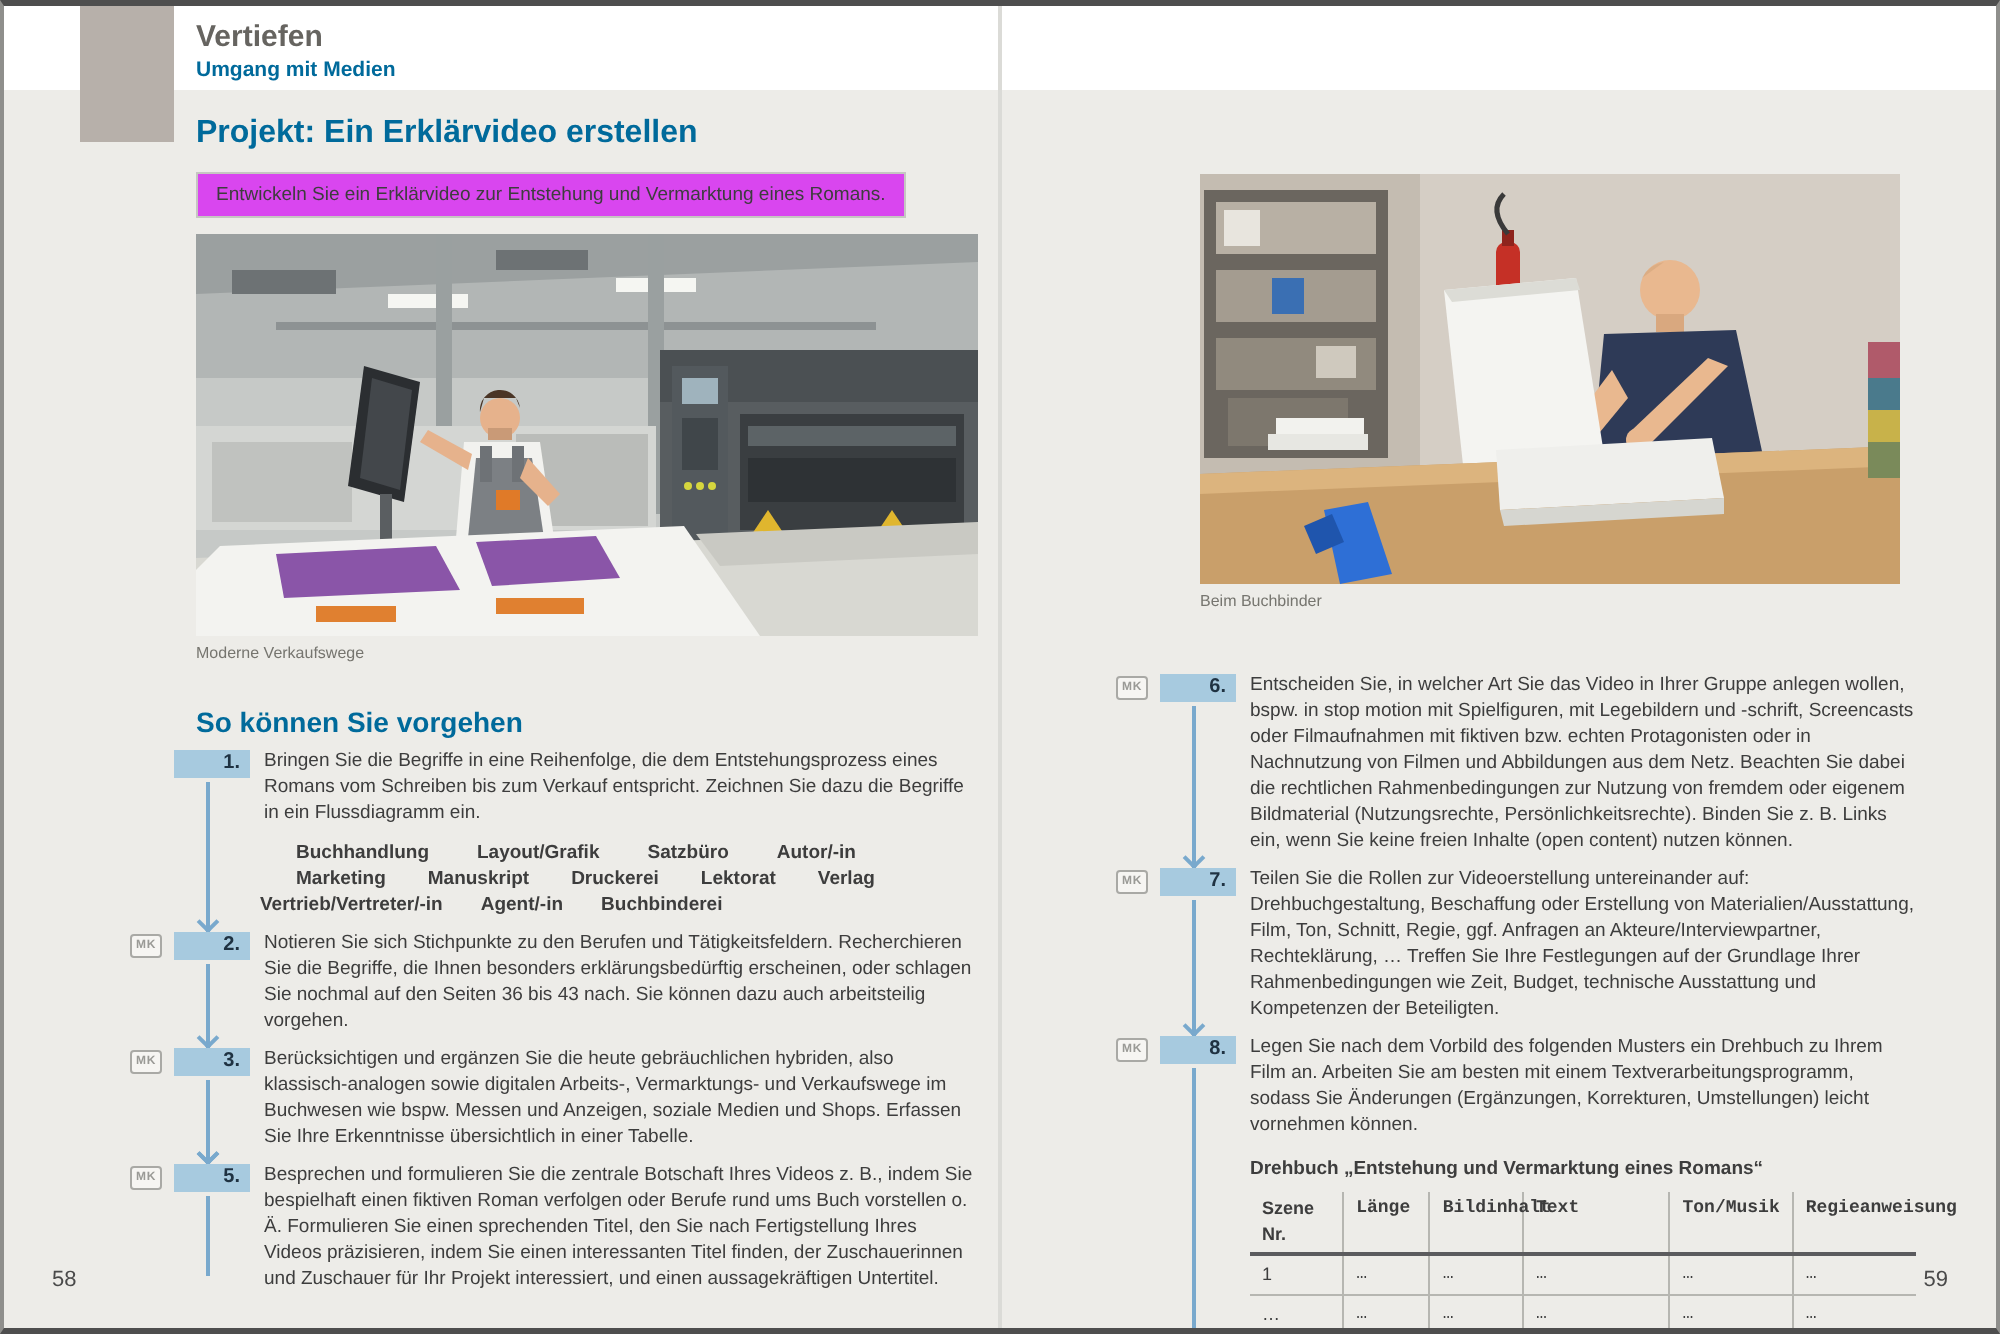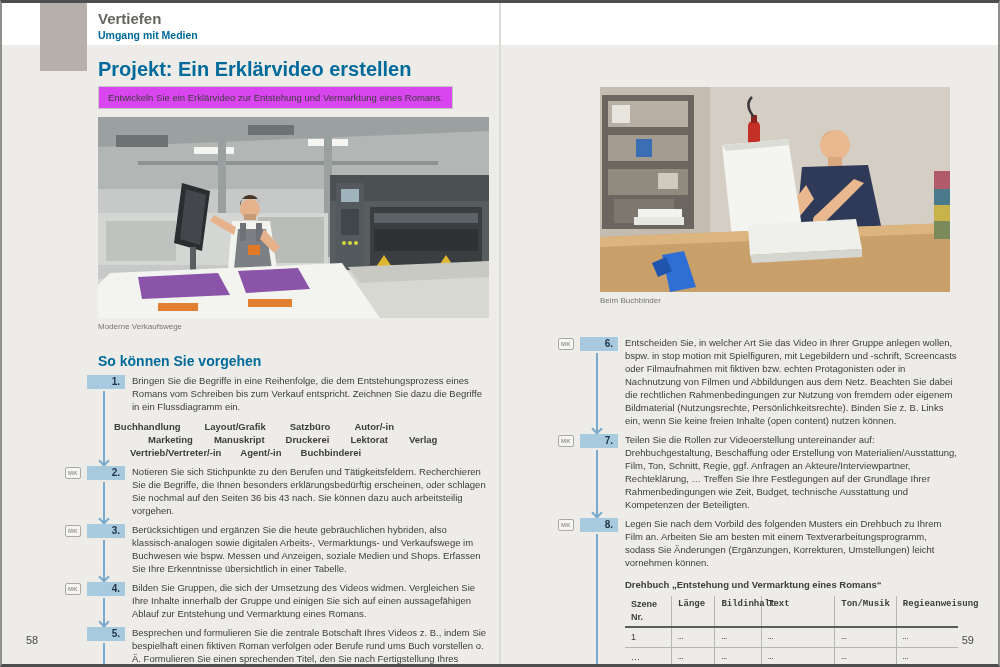--- a/index.html
+++ b/index.html
@@ -9,21 +9,21 @@
     border-top:3px solid #4e4e4e; border-bottom:3px solid #4e4e4e;
     border-left:2px solid #8f8f8c; border-right:2px solid #8f8f8c;
     font-family:"Liberation Sans", sans-serif; color:#3d3d3d;
   }
   .header-band { position:absolute; top:0; left:0; right:0; height:42px; background:#ffffff; }
   .divider { position:absolute; top:0; bottom:0; left:497px; width:2px; background:#dbdbd7; }
   .tab { position:absolute; left:38px; top:0; width:47px; height:68px; background:#b7b0aa; }
 
   .kicker { position:absolute; left:96px; top:7px; font-size:15px; font-weight:bold; color:#666460; }
   .kicker-sub { position:absolute; left:96px; top:26px; font-size:10.5px; font-weight:bold; color:#006a9b; }
-  .page-title { position:absolute; left:96px; top:55px; font-size:20px; font-weight:bold; color:#006a9b; }
+  .page-title { position:absolute; left:96px; top:55px; font-size:16px; font-weight:bold; color:#006a9b; }
 
   .intro-box { position:absolute; left:96px; top:83px; background:#d946ef; border:1px solid #c6c6c2;
     font-size:9.5px; padding:5px 9px; color:#3d3d3d; white-space:nowrap; }
 
   .photo { position:absolute; overflow:hidden; background:#c8cbc9; }
   .photo svg { display:block; }
   .photo-left { left:96px; top:114px; width:391px; height:201px; }
   .photo-right { left:598px; top:84px; width:350px; height:205px; }
   .caption { position:absolute; font-size:8px; color:#76756f; }
 
@@ -40,21 +40,21 @@
   .mk-badge { position:absolute; left:0; top:2px; width:16px; height:12px; border:1px solid #a9a9a5;
     border-radius:2px; background:#f6f5f2; color:#9a9a96; font-size:6px; font-weight:bold;
     line-height:10px; text-align:center; box-sizing:border-box; letter-spacing:.3px; }
   .line { position:absolute; left:38px; top:17px; width:2px; bottom:-9px; background:#79a9cd; }
   .step.endstep .line { bottom:8px; }
   .chev { position:absolute; width:6px; height:6px; border-right:2px solid #79a9cd;
     border-bottom:2px solid #79a9cd; transform:rotate(45deg); }
   .chev.top { left:35px; top:-8px; }
 
   .terms { margin:7px 0 0 -18px; font-weight:bold; color:#3d3d3d; }
-  .terms .trow { display:flex; }
+  .terms .trow { display:flex;margin-left:34px; }
   .trow.r1 { gap:24px; }
   .trow.r2 { gap:21px; margin-left:34px; }
   .trow.r3 { gap:19px; margin-left:16px; }
 
   .subhead { font-weight:bold; color:#3d3d3d; margin-top:9px; }
   .drehbuch-table { width:100%; border-collapse:collapse; margin-top:5px; table-layout:fixed; }
   .drehbuch-table th { text-align:left; vertical-align:top; font-size:9px; font-weight:bold;
     padding:2px 6px; border-bottom:2px solid #5b5b5e; }
   .drehbuch-table td { font-size:9px; padding:3px 6px; border-bottom:1px solid #b6b6b1; vertical-align:top; }
   .drehbuch-table th + th, .drehbuch-table td + td { border-left:1px solid #b6b6b1;font-family:Liberation Mono, monospace; }
@@ -179,21 +179,20 @@
       <span class="mk-badge">MK</span>
       <span class="num-box">3.</span>
       <div class="text">Berücksichtigen und ergänzen Sie die heute gebräuchlichen hybriden, also klassisch-analogen sowie digitalen Arbeits-, Vermarktungs- und Verkaufswege im Buchwesen wie bspw. Messen und Anzeigen, soziale Medien und Shops. Erfassen Sie Ihre Erkenntnisse übersichtlich in einer Tabelle.</div>
     </div>
 
     <div class="step">
       <span class="chev top"></span>
       <span class="line"></span>
       <span class="mk-badge">MK</span>
       <span class="num-box">4.</span>
-      <div class="text">Bilden Sie Gruppen, die sich der Umsetzung des Videos widmen. Vergleichen Sie Ihre Inhalte innerhalb der Gruppe und einigen Sie sich auf einen aussagefähigen Ablauf zur Entstehung und Vermarktung eines Romans.</div>
     </div>
 
     <div class="step endstep">
       <span class="chev top"></span>
       <span class="line"></span>
 
       <span class="num-box">5.</span>
       <div class="text">Besprechen und formulieren Sie die zentrale Botschaft Ihres Videos z. B., indem Sie bespielhaft einen fiktiven Roman verfolgen oder Berufe rund ums Buch vorstellen o. Ä. Formulieren Sie einen sprechenden Titel, den Sie nach Fertigstellung Ihres Videos präzisieren, indem Sie einen interessanten Titel finden, der Zuschauerinnen und Zuschauer für Ihr Projekt interessiert, und einen aussagekräftigen Untertitel.</div>
     </div>
   </div>

